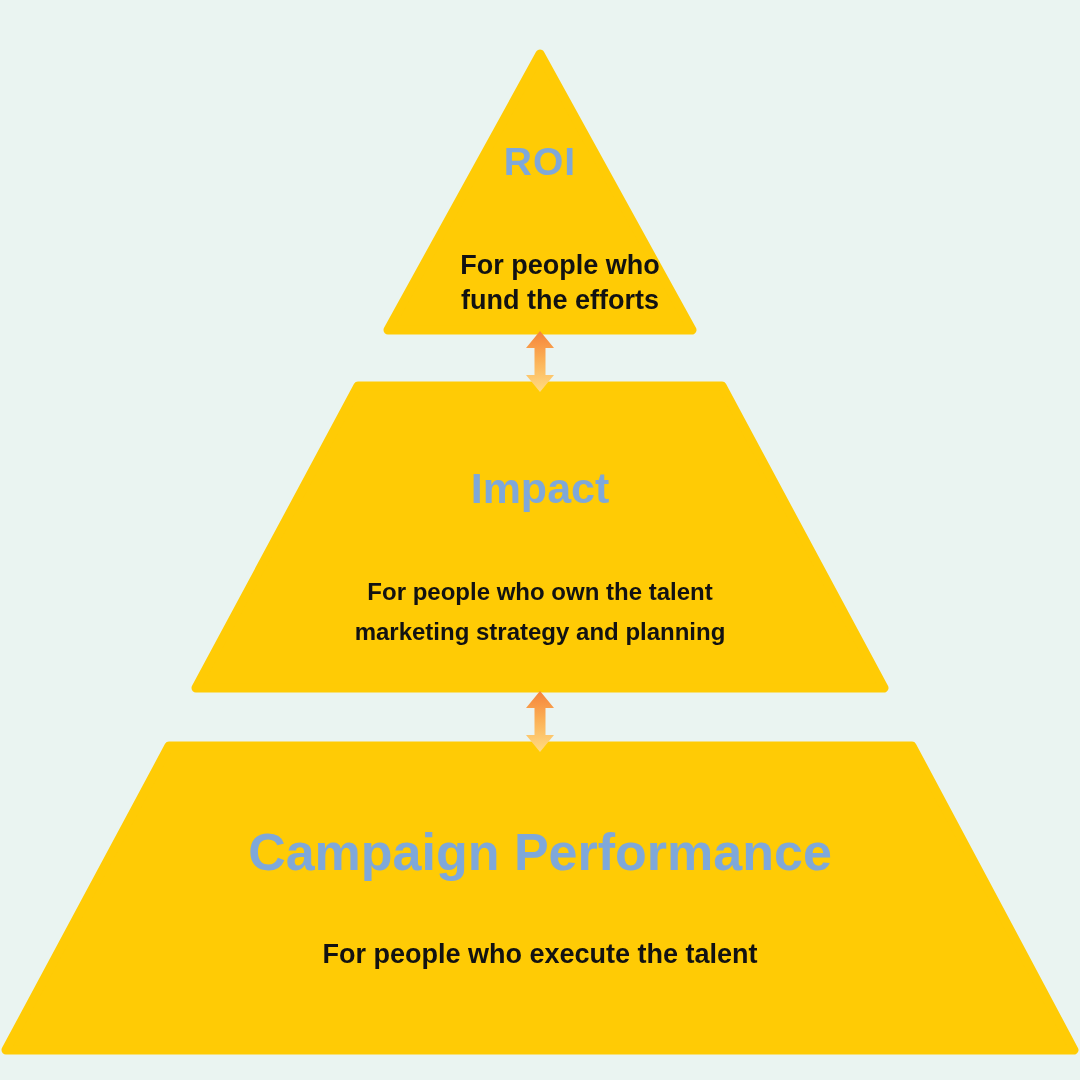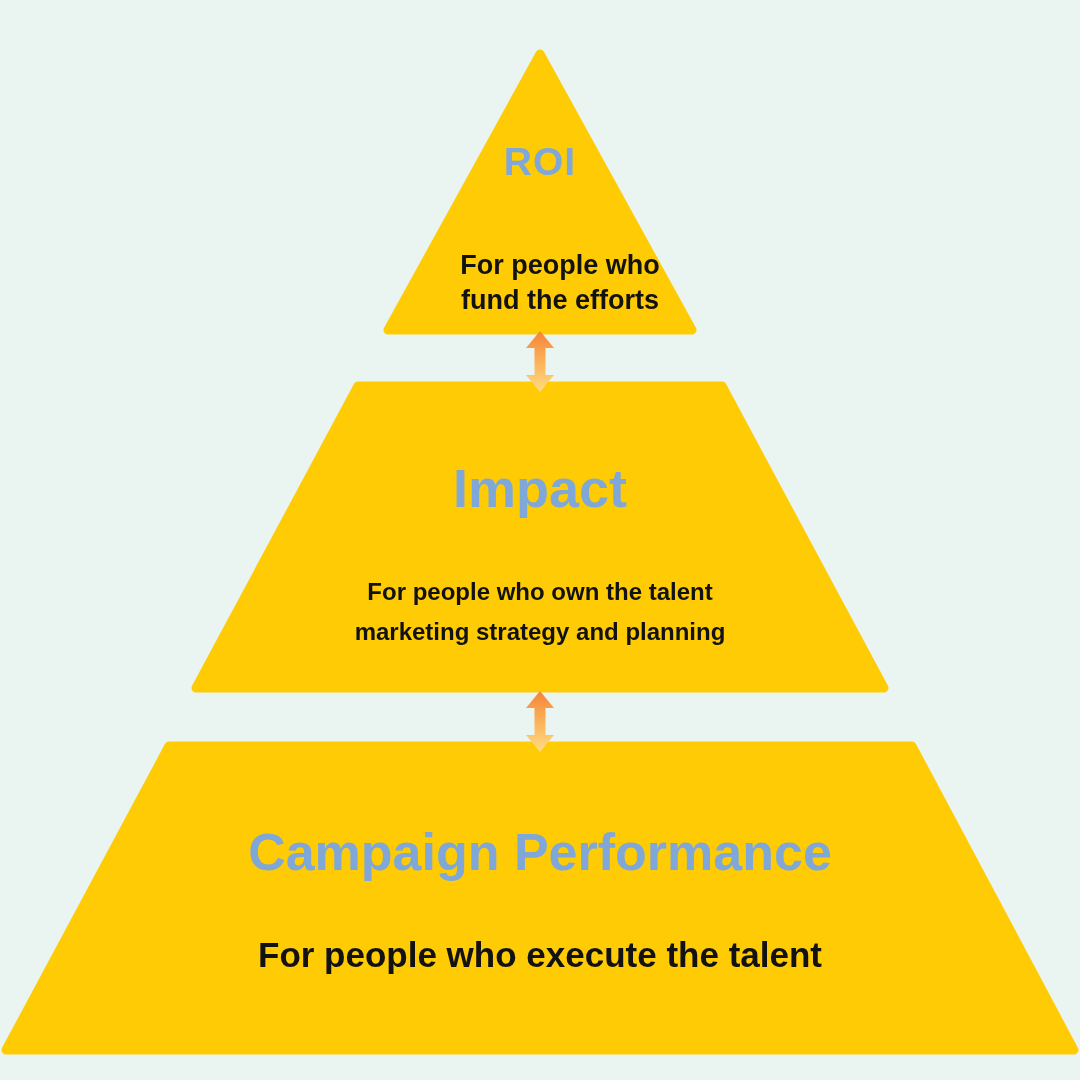--- a/index.html
+++ b/index.html
@@ -30,24 +30,24 @@
     font-weight: 700;
   }
   .heading {
     color: var(--heading-color, #7FA8D9);
   }
   .body-copy {
     color: var(--body-text-color, #121212);
   }
   .roi-heading      { top: 142px; font-size: 39px; line-height: 40px; letter-spacing: 1px; }
   .roi-body         { top: 248px; font-size: 27px; line-height: 35px; padding-left: 20px; }
-  .impact-heading   { top: 464px; font-size: 54px; line-height: 48px; }
+  .impact-heading   { top: 464px; font-size: 43px; line-height: 48px; }
   .impact-body      { top: 572px; font-size: 24px; line-height: 40px; }
   .campaign-heading { top: 828px; font-size: 52px; line-height: 48px; }
-  .campaign-body    { top: 934px; font-size: 35px; line-height: 41px; }
+  .campaign-body    { top: 934px; font-size: 27px; line-height: 41px; }
 </style>
 </head>
 <body>
 
 <div class="canvas">
 
   <svg class="shapes" width="1080" height="1080" viewBox="0 0 1080 1080">
     <defs>
       <linearGradient id="arrowGrad" x1="0" y1="0" x2="0" y2="1">
         <stop offset="0" stop-color="#F5823A"></stop>

